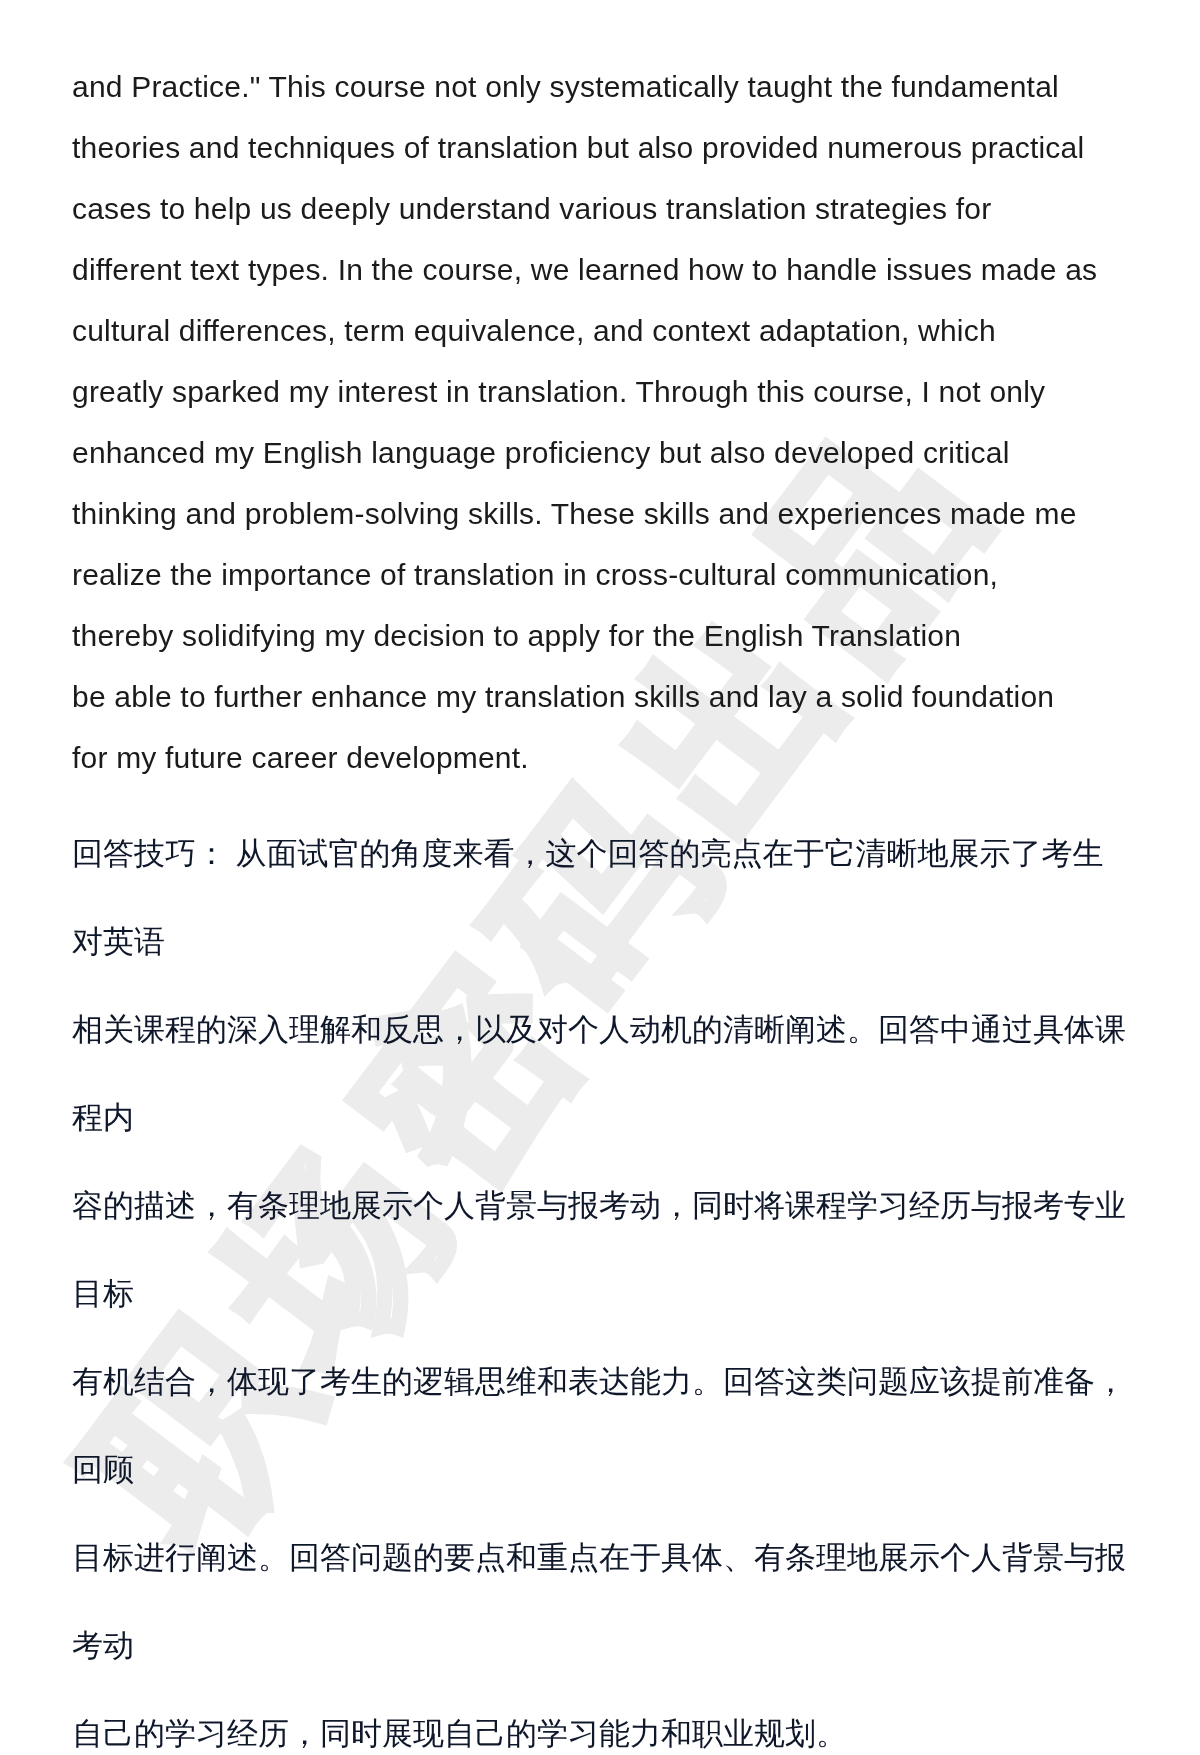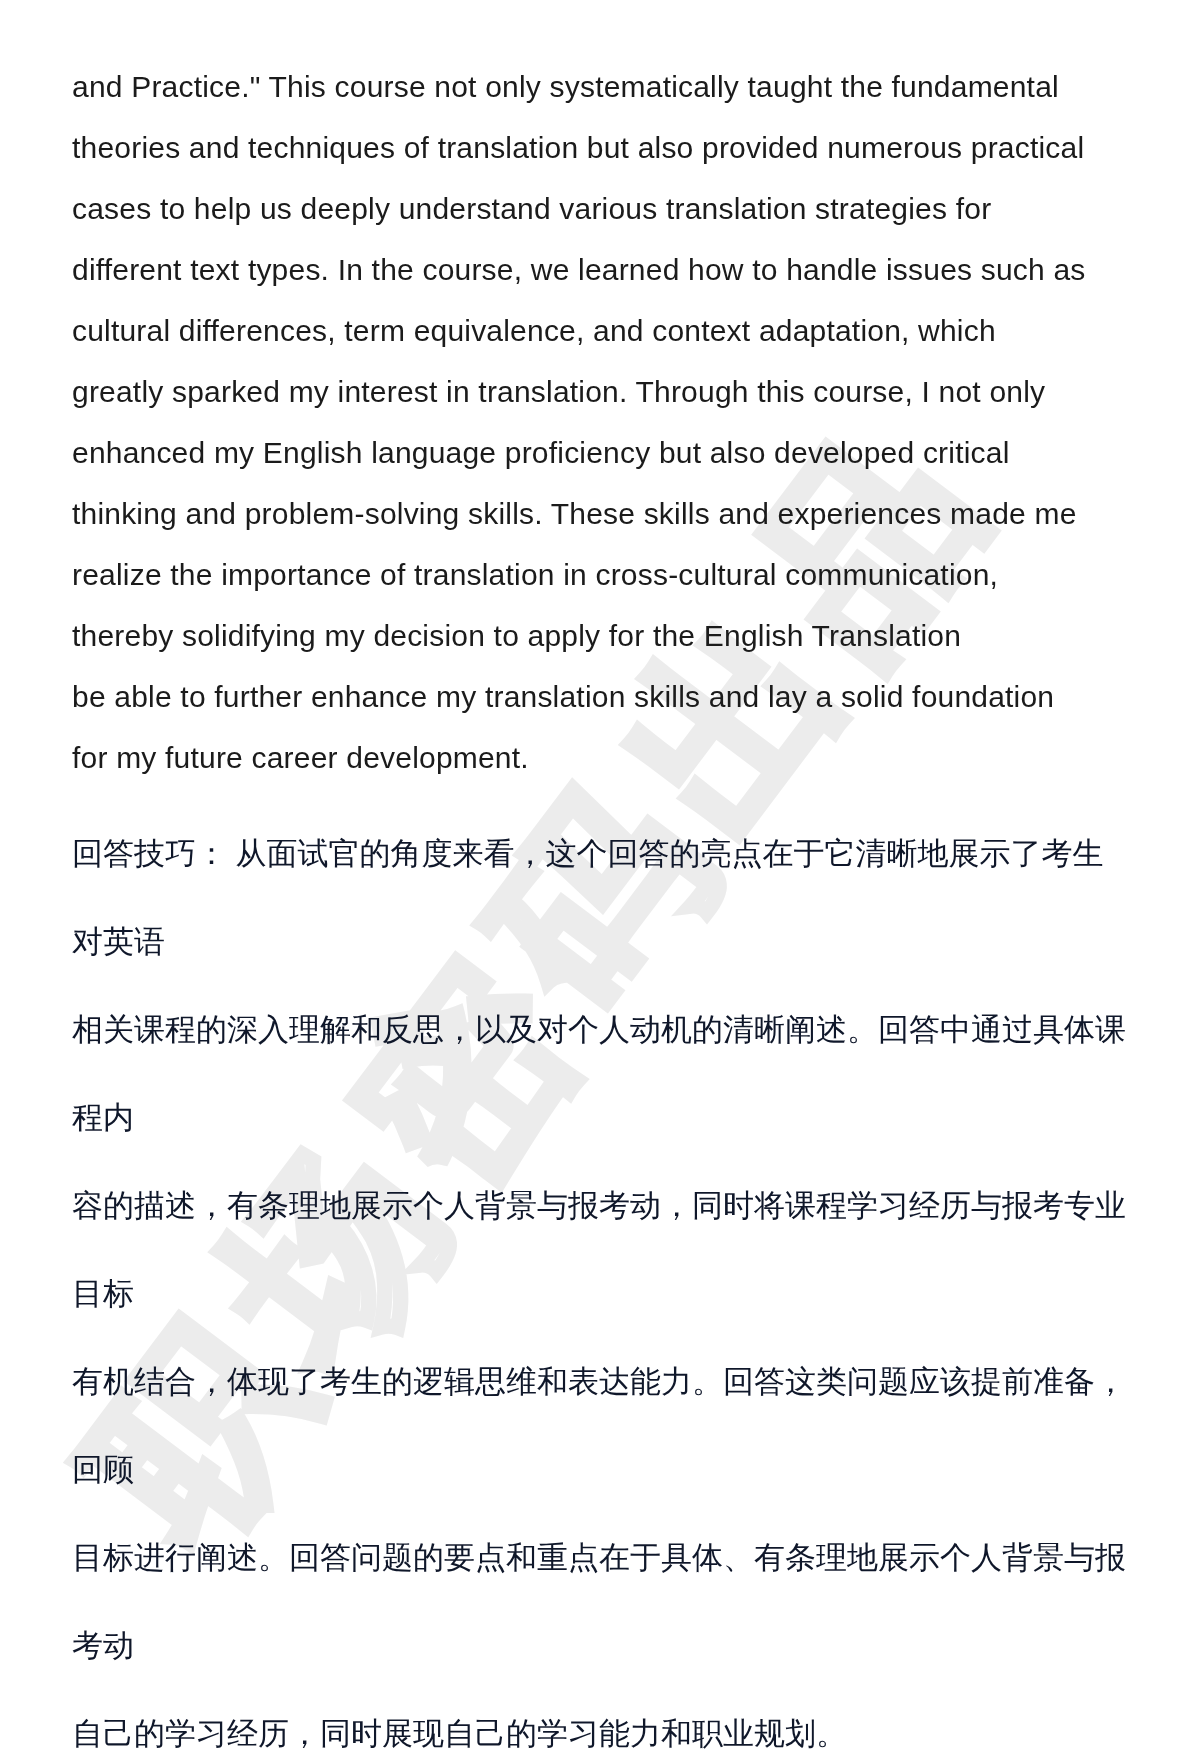--- a/index.html
+++ b/index.html
@@ -73,21 +73,21 @@
 <div class="page">
 
   <div class="watermark">职场密码出品</div>
 
   <div class="content">
 
     <p class="para en">
       <span class="ln">and Practice." This course not only systematically taught the fundamental</span>
       <span class="ln">theories and techniques of translation but also provided numerous practical</span>
       <span class="ln">cases to help us deeply understand various translation strategies for</span>
-      <span class="ln">different text types. In the course, we learned how to handle issues such as</span>
+      <span class="ln">different text types. In the course, we learned how to handle issues made as</span>
       <span class="ln">cultural differences, term equivalence, and context adaptation, which</span>
       <span class="ln">greatly sparked my interest in translation. Through this course, I not only</span>
       <span class="ln">enhanced my English language proficiency but also developed critical</span>
       <span class="ln">thinking and problem-solving skills. These skills and experiences made me</span>
       <span class="ln">realize the importance of translation in cross-cultural communication,</span>
       <span class="ln">thereby solidifying my decision to apply for the English Translation</span>
       <span class="ln">be able to further enhance my translation skills and lay a solid foundation</span>
       <span class="ln">for my future career development.</span>
     </p>
 

